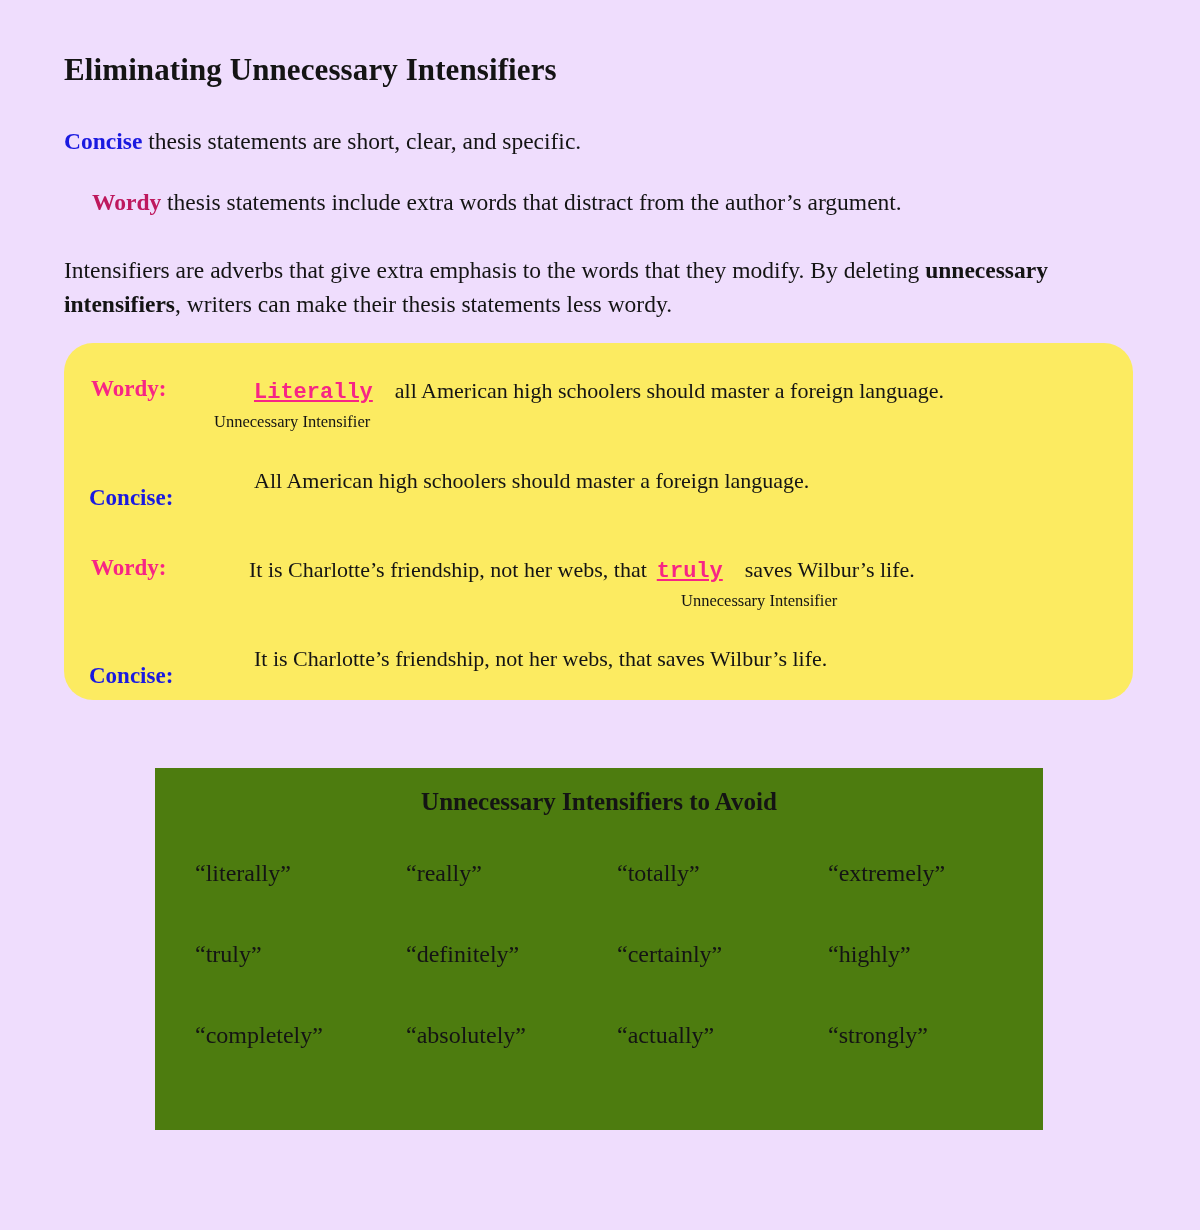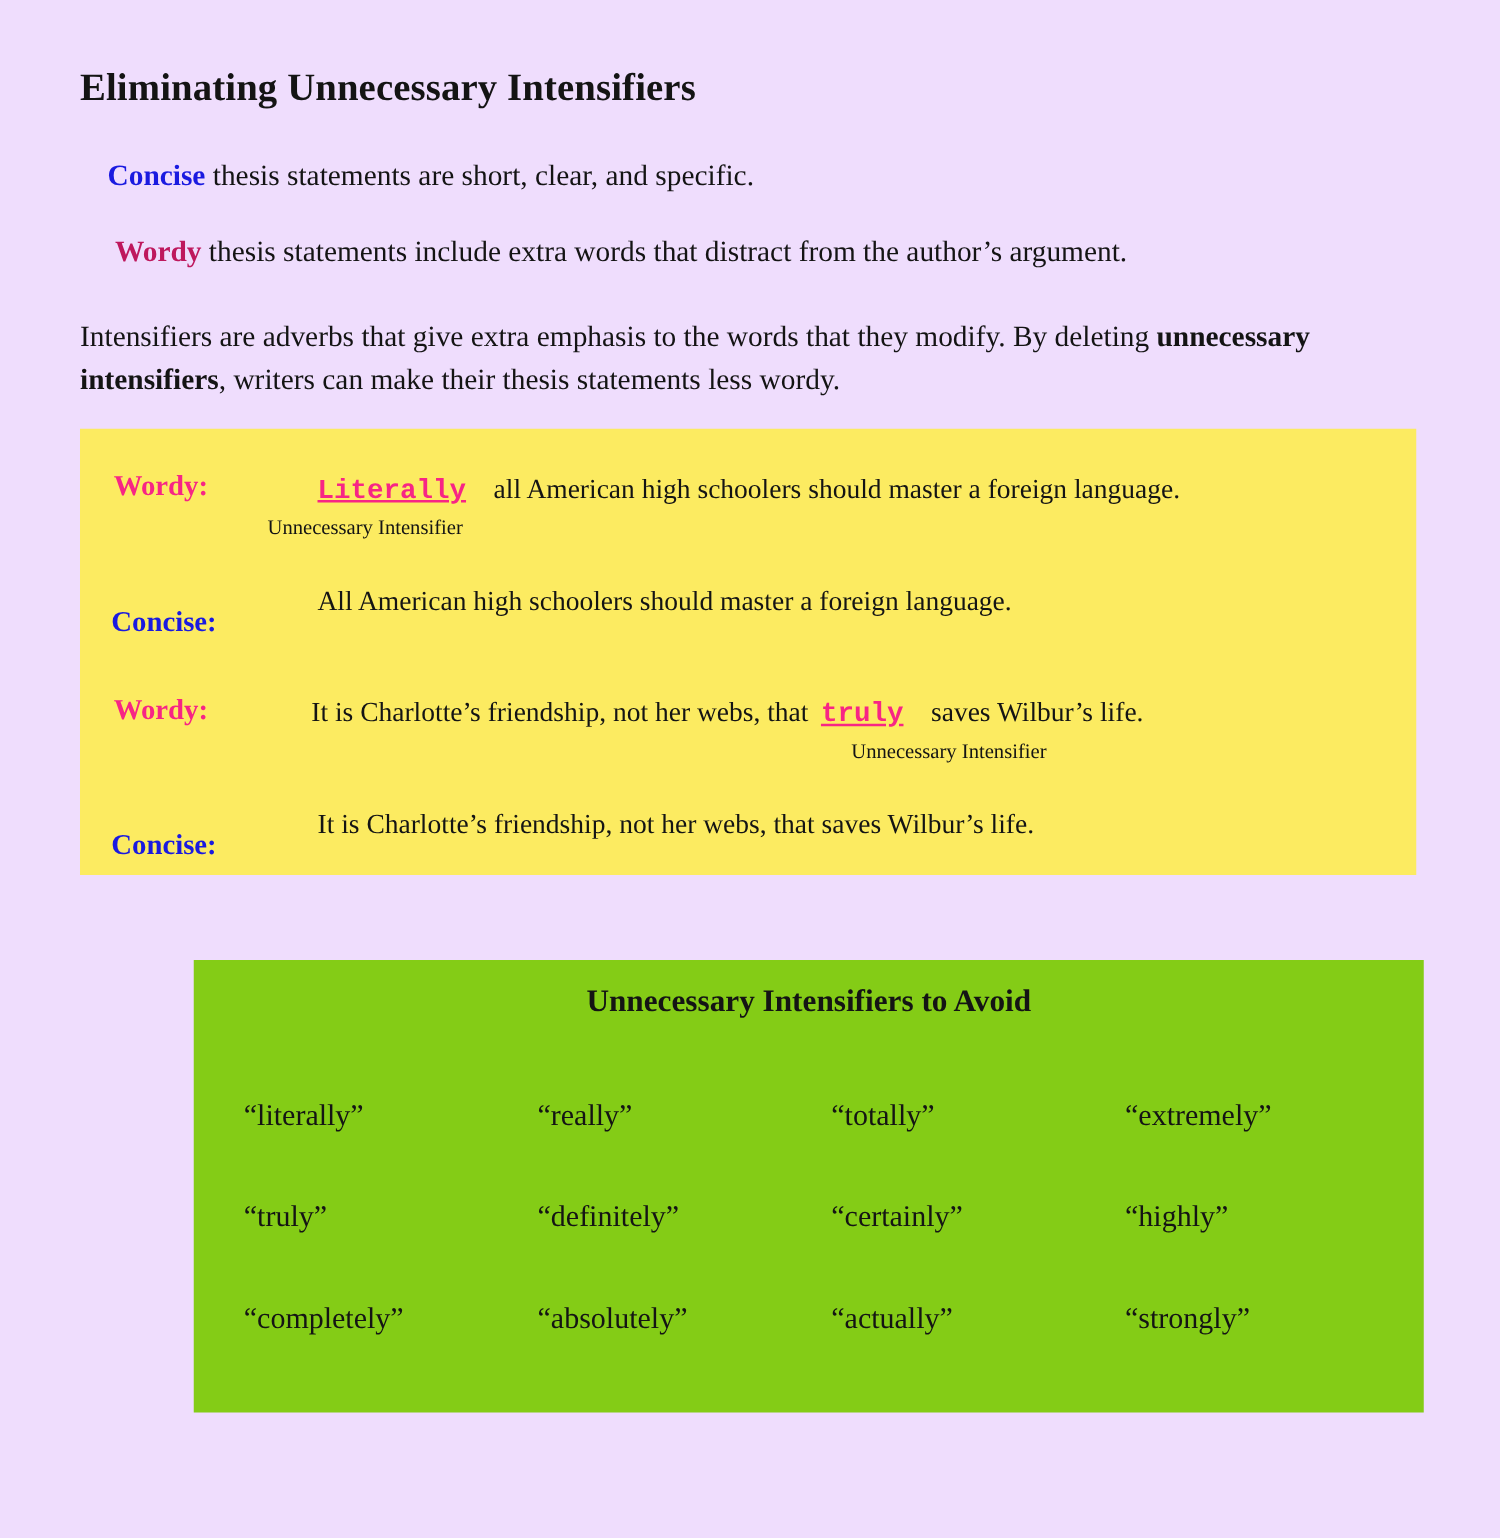--- a/index.html
+++ b/index.html
@@ -28,21 +28,21 @@
   }
 
   
   .intro {
     position: absolute;
     left: 64px;
     font-size: 23.5px;
     line-height: 34px;
     color: #141414;
   }
-  .intro-1 { top: 124px; margin-left: 22px; }
+  .intro-1 { top: 124px; }
   .intro-2 { top: 185px; }
   .intro-3 { top: 253px; width: 1090px; }
 
   .kw-concise {
     color: #1a1ae0;
     font-weight: bold;
   }
   .kw-wordy {
     color: #be185d;
     font-weight: bold;
@@ -51,20 +51,21 @@
   .bold-term { font-weight: bold; }
 
   
   .example-box {
     position: absolute;
     left: 64px;
     top: 343px;
     width: 1069px;
     height: 357px;
     background: #fceb61;
+    border-radius: 29px;
   }
 
   .ex-row {
     position: absolute;
     left: 0;
     width: 100%;
   }
   .ex-label {
     position: absolute;
     font-size: 23px;
@@ -111,43 +112,42 @@
   .row-c2 .ex-label    { left: 25px; top: 0; }
   .row-c2 .ex-sentence { left: 190px; top: 3px; }
 
   .sp-before { padding-left: 22px; }
 
   
   .avoid-box {
     position: absolute;
     left: 155px;
     top: 768px;
-    width: 984px;
+    width: 888px;
     height: 362px;
-    background: #84cc16;
+    background: #4d7c0f;
   }
   .avoid-title {
     position: absolute;
     top: 20px;
     left: 0;
     width: 100%;
     text-align: center;
     font-size: 25px;
     font-weight: bold;
     color: #141414;
   }
   .word-grid {
     position: absolute;
     top: 92px;
     left: 0;
     width: 100%;
     display: flex;
     flex-direction: column;
     gap: 54px;
-    margin-top: 20px;
   }
   .word-row {
     display: grid;
     grid-template-columns: repeat(4, 1fr);
     align-items: center;
     padding: 0 22px;
   }
   .word-cell {
     font-size: 24px;
     color: #141414;

